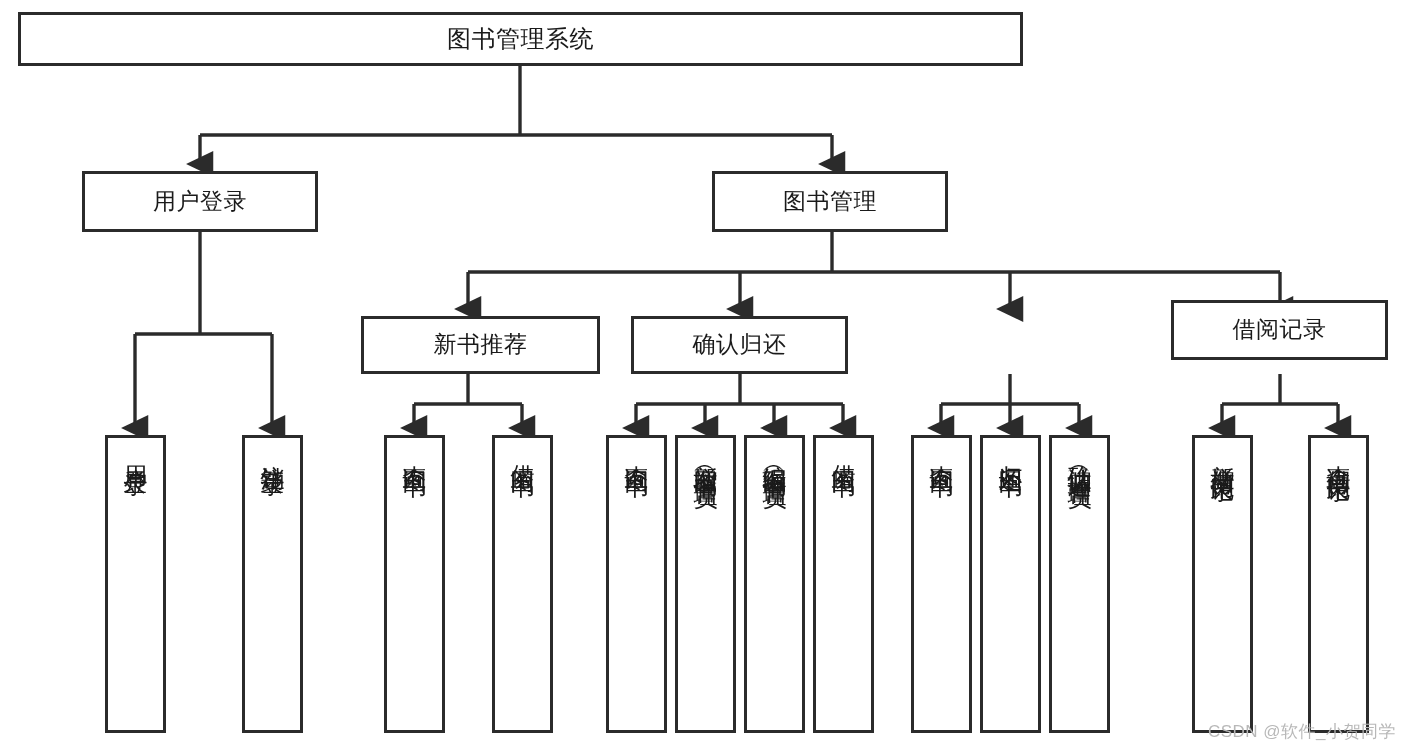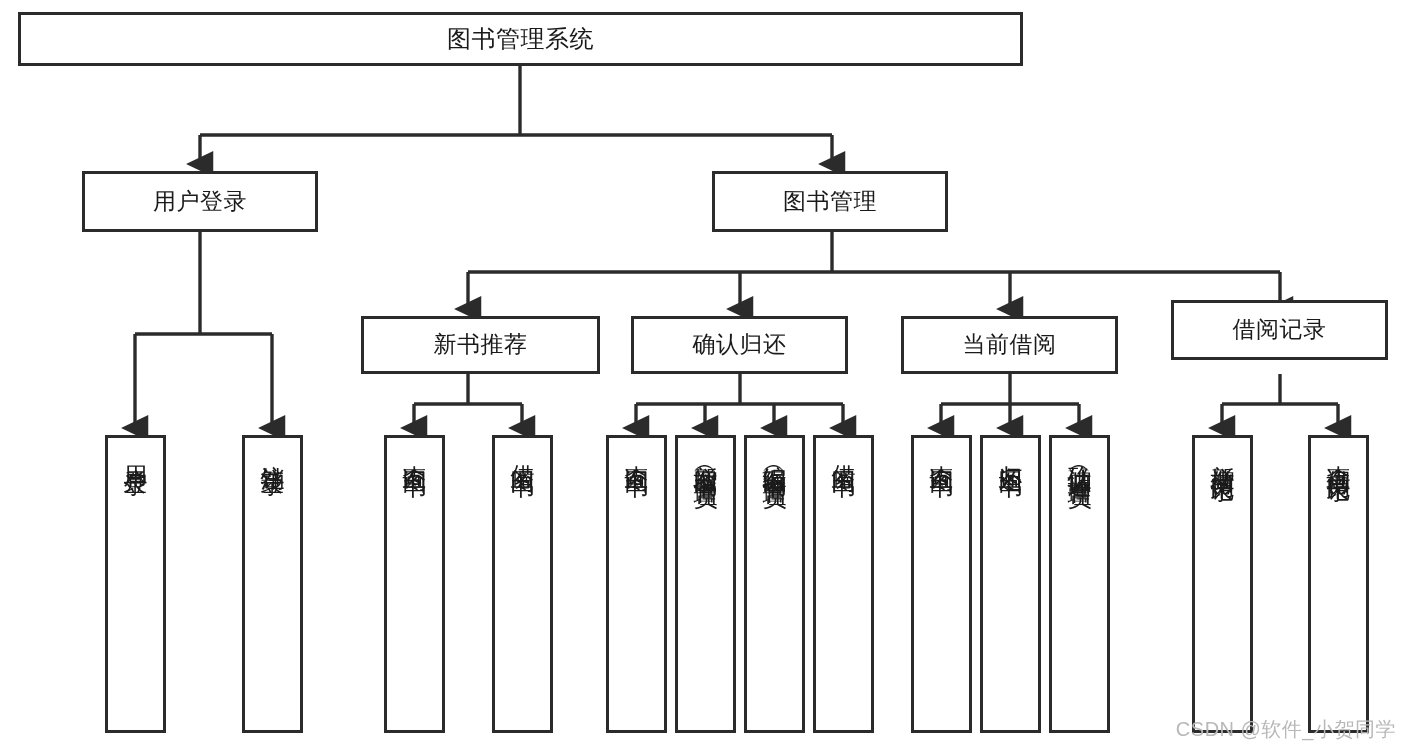--- a/index.html
+++ b/index.html
@@ -63,21 +63,21 @@
     text-orientation: upright;
     font-size: 24px;
     line-height: 1.0;
     letter-spacing: 3px;
     white-space: nowrap;
   }
   #watermark {
     position: absolute;
     right: 9px;
     bottom: 4px;
-    font-size: 20px;
+    font-size: 17px;
     color: #b8b8b8;
     white-space: nowrap;
     letter-spacing: 0.5px;
     user-select: none;
   }
 </style>
 </head>
 <body>
 
 <div id="diagram-root">
@@ -147,23 +147,20 @@
   </div>
 
   <div class="node horizontal" style="left:361px; top:316px; width:239px; height:58px;">
     <span class="node-label">新书推荐</span>
   </div>
 
   <div class="node horizontal" style="left:631px; top:316px; width:217px; height:58px;">
     <span class="node-label">确认归还</span>
   </div>
 
-  <div class="node horizontal" style="left:901px; top:316px; width:217px; height:58px;">
-    <span class="node-label">当前借阅</span>
-  </div>
 
   <div class="node horizontal" style="left:1171px; top:300px; width:217px; height:60px;">
     <span class="node-label">借阅记录</span>
   </div>
 
   <div class="node leaf" style="left:105px; top:435px; width:61px; height:298px;">
     <span class="node-label">用户登录</span>
   </div>
 
   <div class="node leaf" style="left:242px; top:435px; width:61px; height:298px;">

